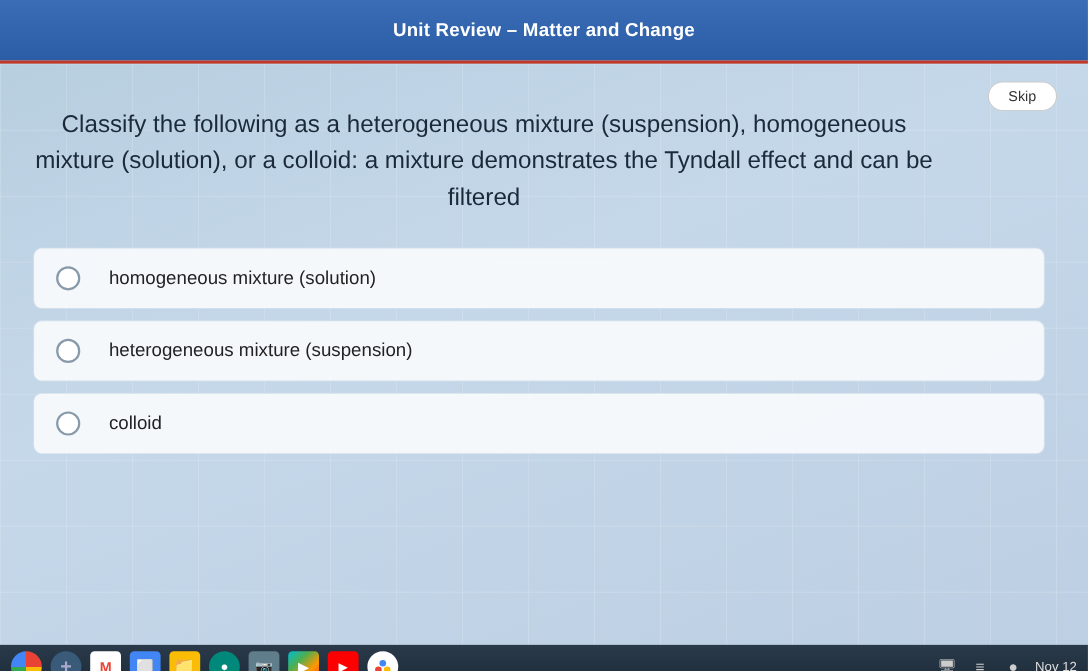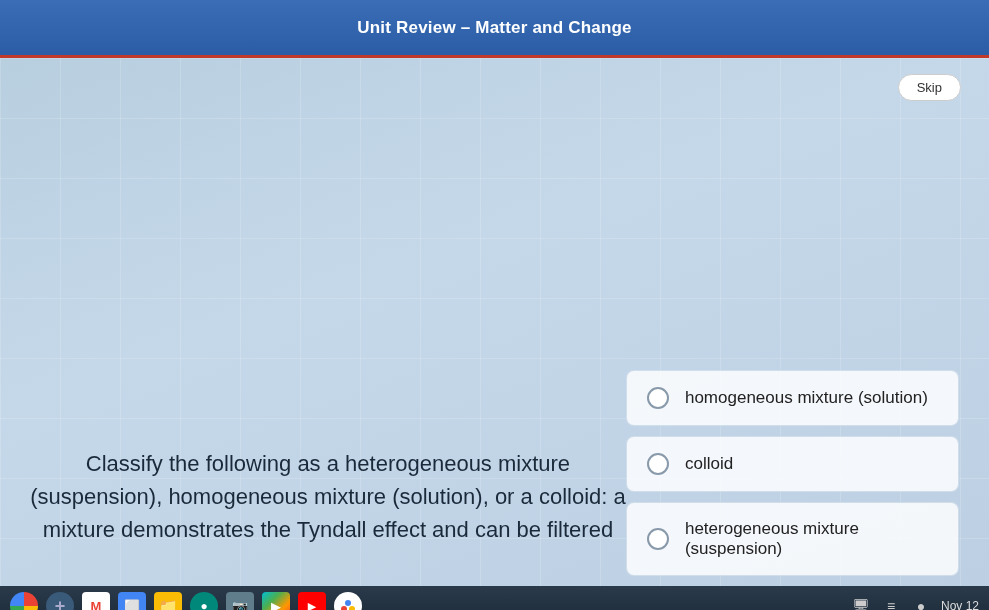--- a/index.html
+++ b/index.html
@@ -30,22 +30,22 @@
       letter-spacing: 0.2px;
     }
 
     
     .main-area {
       width: 100%;
       height: 528px;
       background: linear-gradient(160deg, #b8cfe0 0%, #c5d8ea 40%, #bdd0e3 100%);
       position: relative;
       display: flex;
-      flex-direction: row;
-      align-items: flex-end;
+      flex-direction: column;
+      align-items: flex-start;
       padding: 18px 30px 10px;
     }
 
     
     .main-area::before {
       content: '';
       position: absolute;
       top: 0; left: 0; right: 0; bottom: 0;
       background-image:
         linear-gradient(rgba(255,255,255,0.15) 1px, transparent 1px),
@@ -96,21 +96,21 @@
       z-index: 1;
     }
 
     .option-row {
       background: rgba(255,255,255,0.82);
       border: 1px solid rgba(200,215,230,0.8);
       border-radius: 8px;
       padding: 16px 20px;
       display: flex;
       align-items: center;
-      gap: 16px;
+      gap: 26px;
       cursor: pointer;
       transition: background 0.15s;
     }
 
     .option-radio {
       width: 22px;
       height: 22px;
       border-radius: 50%;
       border: 2px solid #8899aa;
       background: #fff;
@@ -187,26 +187,26 @@
 
   <div class="options-container">
 
     <div class="option-row">
       <div class="option-radio"></div>
       <span class="option-label">homogeneous mixture (solution)</span>
     </div>
 
     <div class="option-row">
       <div class="option-radio"></div>
-      <span class="option-label">colloid</span>
+      <span class="option-label">heterogeneous mixture (suspension)</span>
     </div>
 
     <div class="option-row">
       <div class="option-radio"></div>
-      <span class="option-label">heterogeneous mixture (suspension)</span>
+      <span class="option-label">colloid</span>
     </div>
 
   </div>
 </div>
 
 <div class="taskbar">
 
   <div class="taskbar-icon" style="background: conic-gradient(#ea4335 0deg 90deg, #fbbc05 90deg 180deg, #34a853 180deg 270deg, #4285f4 270deg 360deg); border-radius:50%;">
   </div>
 

